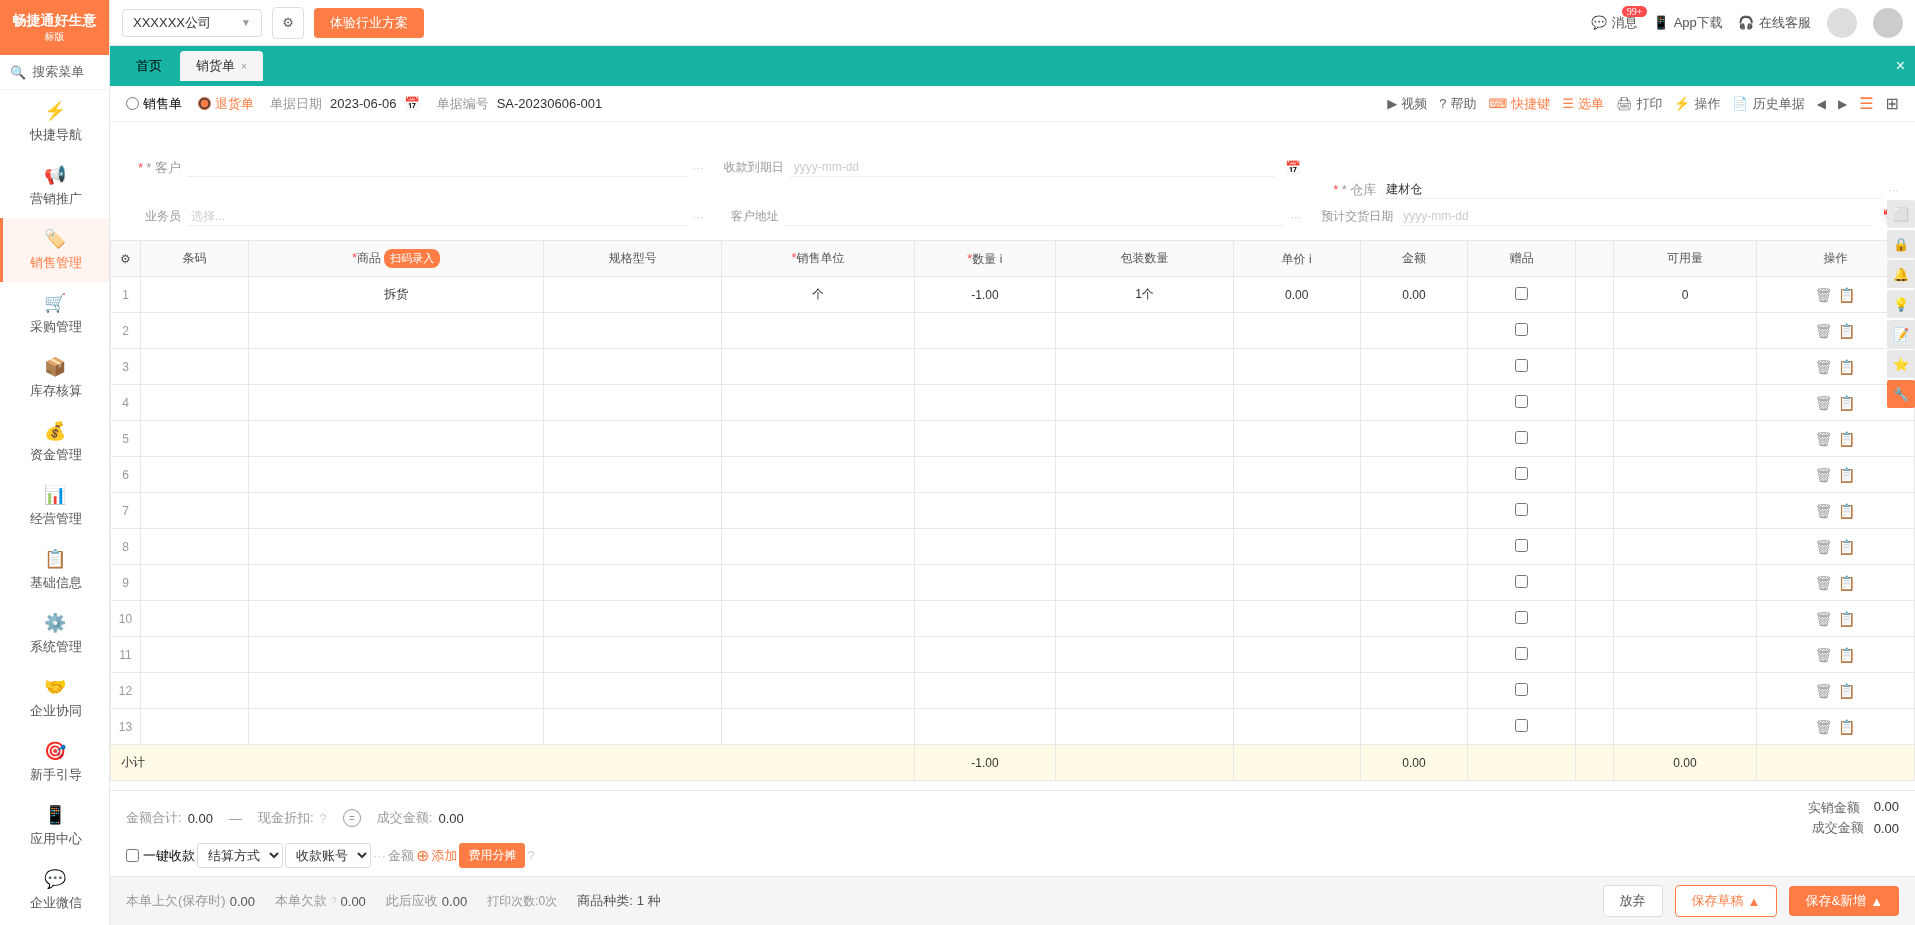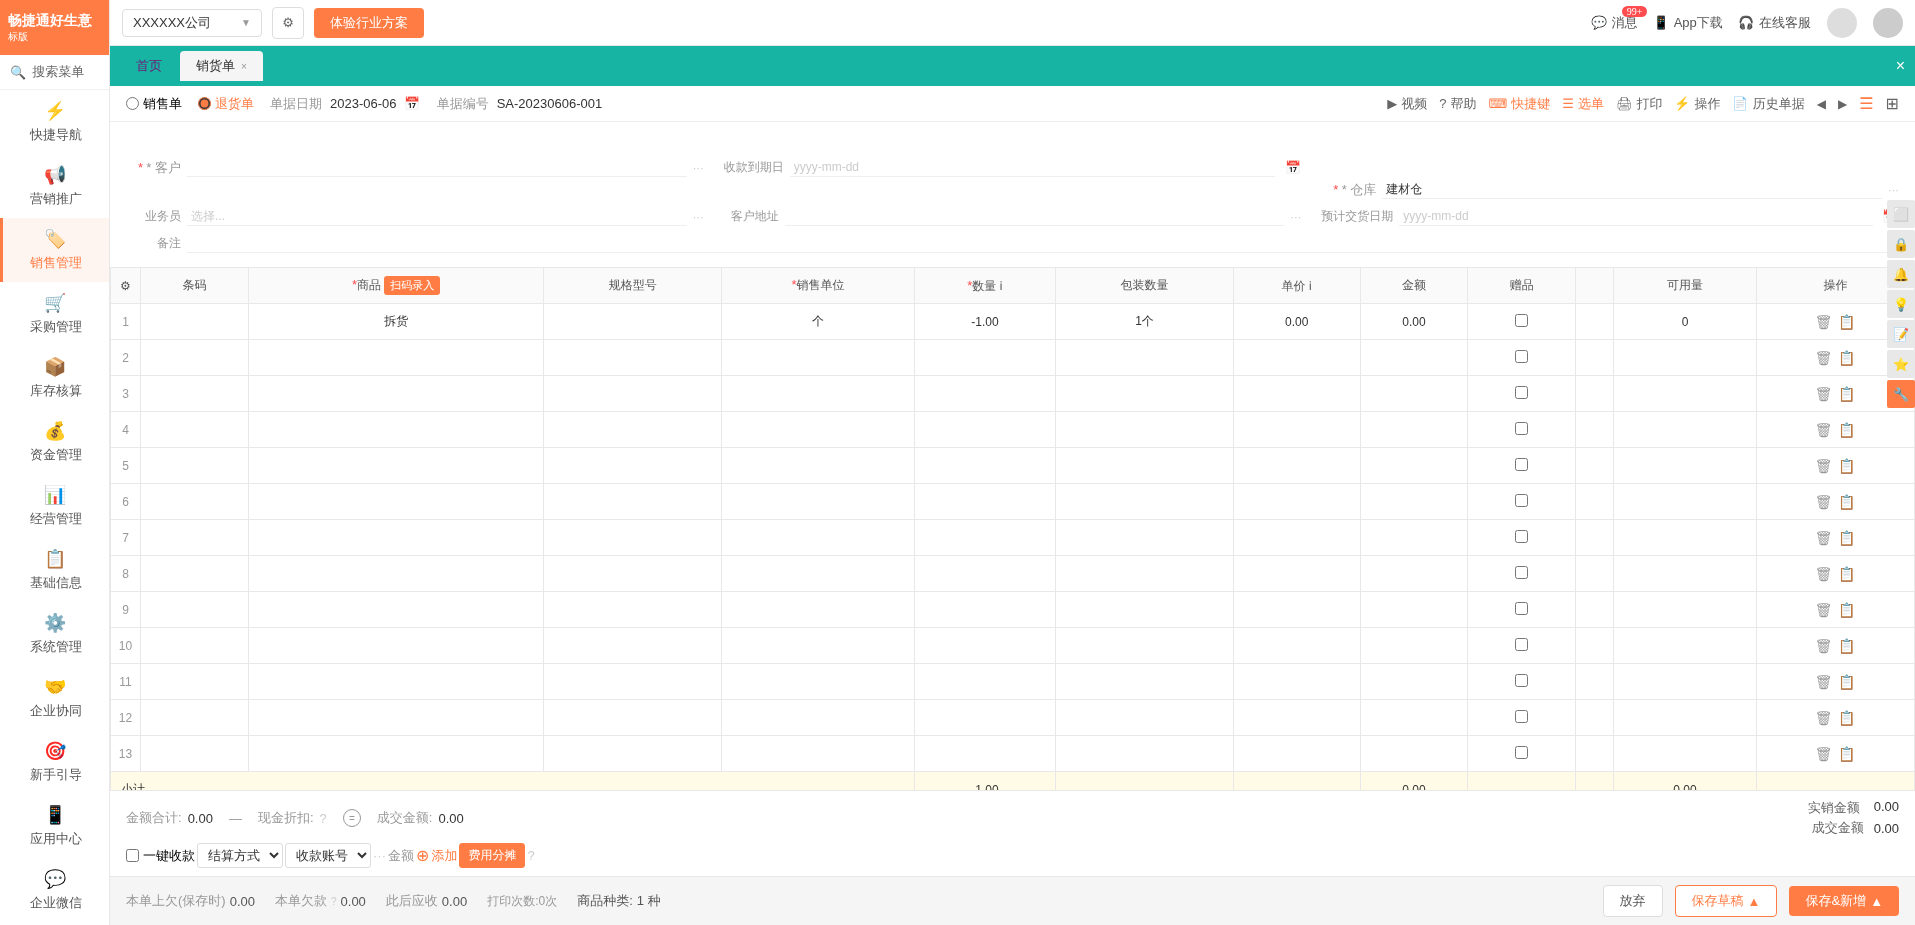--- a/index.html
+++ b/index.html
@@ -1,20 +1,20 @@
 <!DOCTYPE html>
 <html><head>
   <meta charset="utf-8">
   <style>
     * { box-sizing: border-box; margin: 0; padding: 0; font-family: 'Microsoft YaHei', Arial, sans-serif; font-size: 13px; }
     body { display: flex; height: 925px; overflow: hidden; background: #f5f5f5; }
 
     
     .sidebar { width: 110px; background: #fff; display: flex; flex-direction: column; border-right: 1px solid #e8e8e8; flex-shrink: 0; }
-    .sidebar-logo { background: #ff7d45; padding: 10px 8px; display: flex; flex-direction: column; align-items: flex-start; color: #fff; font-size: 12px; min-height: 55px; justify-content: center; }
+    .sidebar-logo { background: #ff7d45; padding: 10px 8px; display: flex; flex-direction: column; align-items: center; color: #fff; font-size: 12px; min-height: 55px; justify-content: center; }
     .sidebar-logo .logo-text { font-size: 14px; font-weight: bold; line-height: 1.3; }
     .sidebar-logo .logo-sub { font-size: 10px; }
     .sidebar-search { display: flex; align-items: center; padding: 8px 10px; color: #666; cursor: pointer; gap: 6px; border-bottom: 1px solid #f0f0f0; }
     .sidebar-item { display: flex; flex-direction: column; align-items: center; padding: 10px 6px; cursor: pointer; color: #555; gap: 4px; font-size: 12px; border-left: 3px solid transparent; }
     .sidebar-item.active { background: #fff5f0; color: #ff7d45; border-left-color: #ff7d45; }
     .sidebar-item .icon { font-size: 18px; }
 
     
     .main { flex: 1; display: flex; flex-direction: column; overflow: hidden; }
 
@@ -25,38 +25,38 @@
     .chevron-icon { color: #999; font-size: 10px; }
     .settings-icon-btn { width: 32px; height: 32px; display: flex; align-items: center; justify-content: center; border: 1px solid #ddd; border-radius: 4px; cursor: pointer; color: #666; }
     .trial-btn { background: #ff7d45; color: #fff; border: none; border-radius: 4px; padding: 6px 16px; cursor: pointer; font-size: 13px; }
     .topbar-right { margin-left: auto; display: flex; align-items: center; gap: 16px; }
     .topbar-right-item { display: flex; align-items: center; gap: 4px; cursor: pointer; color: #555; font-size: 12px; position: relative; }
     .badge { background: #ff4d4f; color: #fff; border-radius: 10px; padding: 0 5px; font-size: 10px; position: absolute; top: -8px; right: -10px; font-family: Liberation Serif, serif; }
     .avatar { width: 30px; height: 30px; border-radius: 50%; background: #ddd; }
 
     
     .tabbar { height: 40px; background: #17b3a3; display: flex; align-items: center; padding: 0 10px; gap: 2px; }
-    .tab { padding: 6px 16px; border-radius: 4px 4px 0 0; cursor: pointer; color: #701a75; font-size: 13px; display: flex; align-items: center; gap: 6px; }
+    .tab { padding: 6px 16px; border-radius: 4px 4px 0 0; cursor: pointer; color: #000000; font-size: 13px; display: flex; align-items: center; gap: 6px; }
     .tab.active { background: #f5f5f5; color: #333; }
     .tab-close { color: #999; font-size: 10px; cursor: pointer; }
     .tabbar-close { margin-left: auto; color: #fff; font-size: 16px; cursor: pointer; }
     .radio-group { display: flex; gap: 16px; align-items: center; }
     .radio-item { display: flex; align-items: center; gap: 4px; cursor: pointer; }
     .radio-item input[type="radio"] { accent-color: #ff7d45; }
     .form-field { display: flex; align-items: center; gap: 8px; }
     .form-field label { color: #666; white-space: nowrap; }
     .toolbar-btn { display: flex; align-items: center; gap: 4px; color: #666; cursor: pointer; font-size: 12px; }
 
     
     .table-wrapper { flex: 1; overflow: auto; background: #fff; margin: 0 0 0 0; }
     .data-table { width: 100%; border-collapse: collapse; min-width: 900px; }
     .data-table th { background: #fafafa; border: 1px solid #e8e8e8; padding: 8px 6px; text-align: center; color: #555; font-weight: 500; white-space: nowrap; font-size: 12px; }
     .data-table td { border: 1px solid #e8e8e8; padding: 6px; text-align: center; color: #333; font-size: 12px; height: 36px; }
     .data-table .row-num { color: #999; width: 30px; }
-    .scan-btn { background: #ff7d45; color: #fff; border: none; border-radius: 3px; padding: 2px 6px; font-size: 11px; cursor: pointer; }
+    .scan-btn { background: #ff7d45; color: #fff; border: none; border-radius: 8px; padding: 2px 6px; font-size: 11px; cursor: pointer; }
     .neg-val { color: #ff4d4f; }
     .subtotal-row td { background: #fffbe6; font-weight: 500; }
     .op-icons { display: flex; justify-content: center; gap: 6px; }
     .op-icon { color: #999; cursor: pointer; font-size: 14px; }
 
     
     .bottom-bar { background: #fff; padding: 8px 16px; border-top: 1px solid #e8e8e8; }
     .summary-row { display: flex; align-items: center; gap: 16px; margin-bottom: 6px; }
     .summary-item { display: flex; align-items: center; gap: 6px; color: #333; }
     .summary-item label { color: #999; }
@@ -298,24 +298,20 @@
             <input class="inp" type="text" style="">
             <span class="dotsbtn">···</span>
           </div>
           <div class="form-col">
             <span class="lbl">预计交货日期</span>
             <input class="inp" type="text" placeholder="yyyy-mm-dd" style="">
             <span class="calbtn">📅</span>
           </div>
         </div>
 
-        <div class="form-col" style="padding:4px 0;">
-          <span class="lbl">备注</span>
-          <input class="inp" type="text" style="flex: 1 1 0%;">
-        </div>
       </div>
     </div>
 
     <div class="table-wrapper">
       <table class="data-table">
         <thead>
           <tr>
             <th style="width:30px;">⚙</th>
             <th>条码</th>
             <th>

